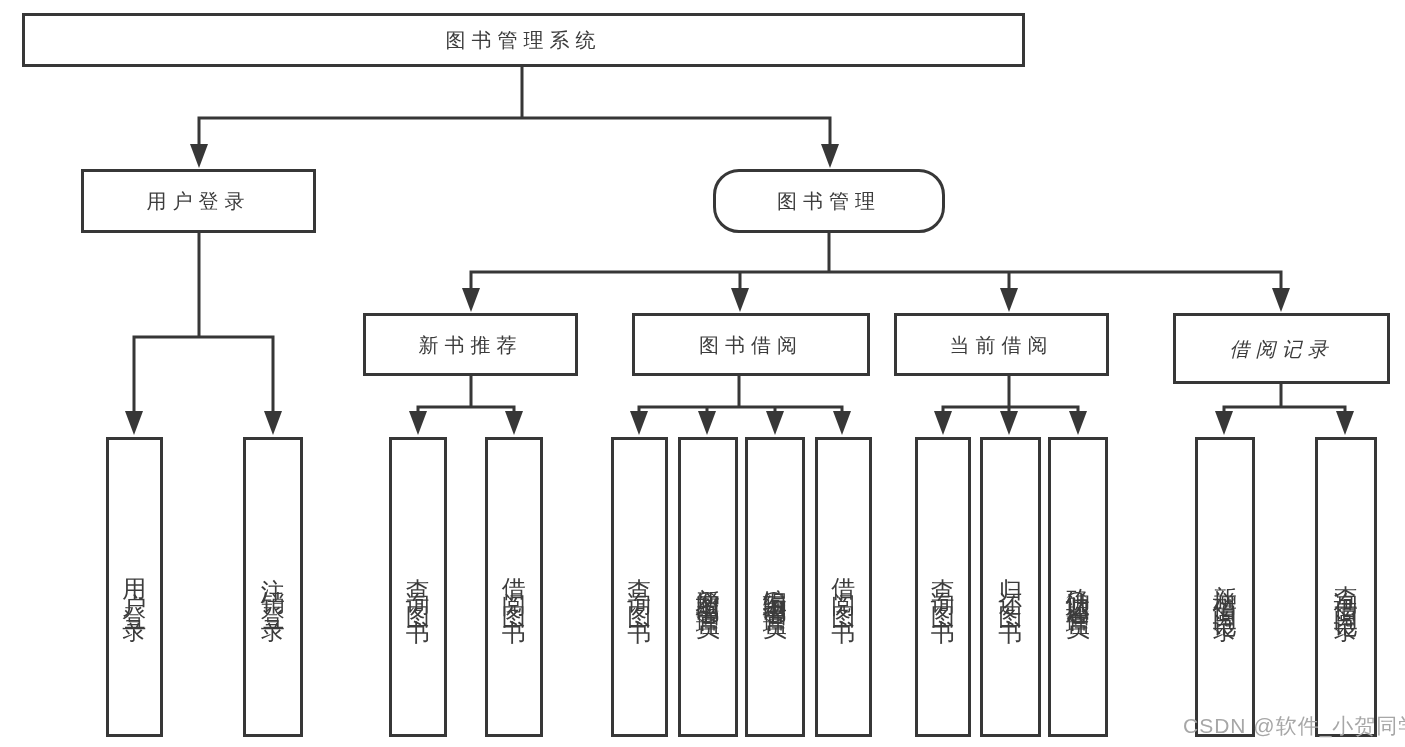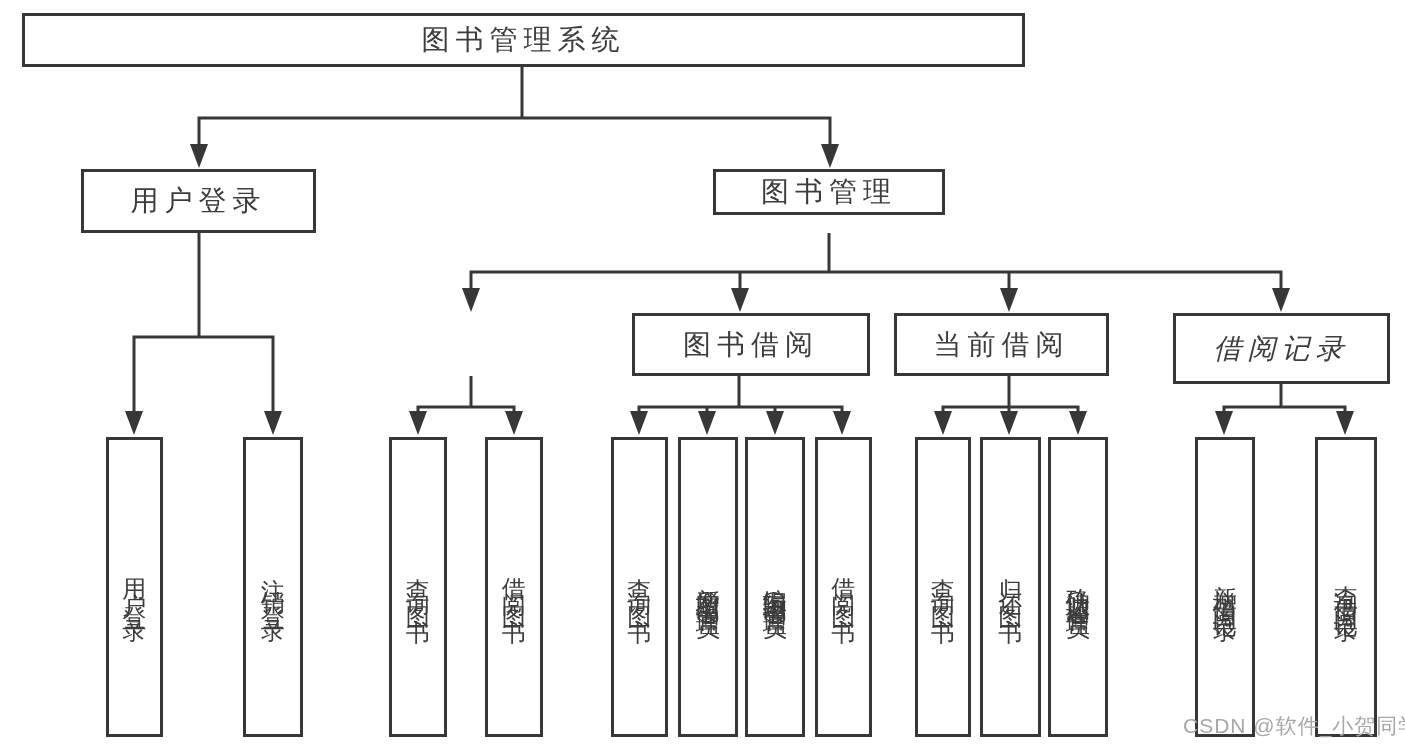--- a/index.html
+++ b/index.html
@@ -16,21 +16,21 @@
     box-sizing:border-box;
     border:3px solid #373737;
     background:#ffffff;
     color:#3c3c3c;
     display:flex;
     align-items:center;
     justify-content:center;
     text-align:center;
   }
   .h-node{
-    font-size:28px;
+    font-size:20px;
     letter-spacing:6px;
     line-height:1;
     white-space:nowrap;
   }
   .v-node{
     writing-mode:vertical-rl;
     text-orientation:mixed;
     font-size:24px;
     line-height:1.15;
     white-space:nowrap;
@@ -89,22 +89,23 @@
       <path d="M1009 435 l-9 -24 h18 z"></path>
       <path d="M1078 435 l-9 -24 h18 z"></path>
       <path d="M1224 435 l-9 -24 h18 z"></path>
       <path d="M1345 435 l-9 -24 h18 z"></path>
     </g>
   </svg>
 
   <div class="node h-node" style="left:22px;top:13px;width:1003px;height:54px;">图书管理系统</div>
 
   <div class="node h-node" style="left:81px;top:169px;width:235px;height:64px;">用户登录</div>
-  <div class="node h-node" style="left:713px;top:169px;width:232px;height:46px;">图书管理</div>
+  <div class="node h-node" style="left:713px;top:169px;width:232px;height:64px;border-radius:26px;">图书管理</div>
 
+  <div class="node h-node" style="left:363px;top:313px;width:215px;height:63px;">新书推荐</div>
   <div class="node h-node" style="left:632px;top:313px;width:238px;height:63px;">图书借阅</div>
   <div class="node h-node" style="left:894px;top:313px;width:215px;height:63px;">当前借阅</div>
   <div class="node h-node" style="left:1173px;top:313px;width:217px;height:71px;font-style:italic;">借阅记录</div>
 
   <div class="node v-node ls-4" style="left:106px;top:437px;width:57px;height:300px;">用户登录</div>
   <div class="node v-node ls-4" style="left:243px;top:437px;width:60px;height:300px;">注销登录</div>
 
   <div class="node v-node ls-4" style="left:389px;top:437px;width:58px;height:300px;">查询图书</div>
   <div class="node v-node ls-4" style="left:485px;top:437px;width:58px;height:300px;">借阅图书</div>
 

